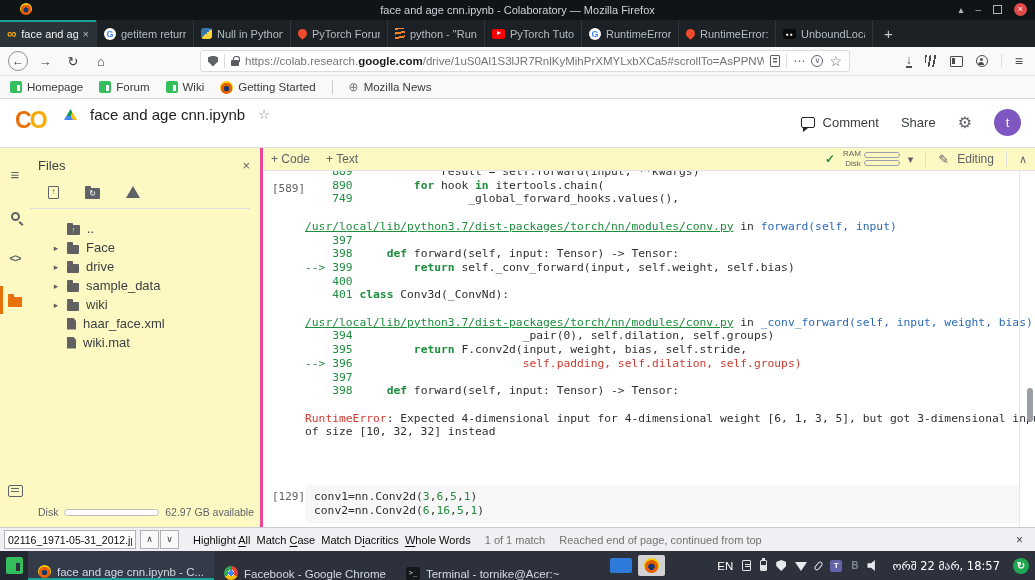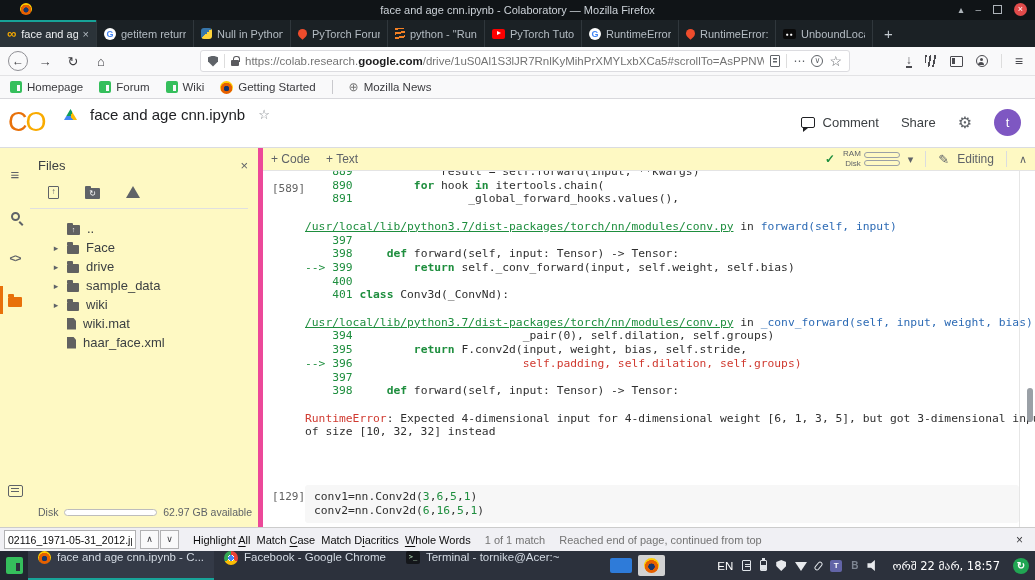--- a/index.html
+++ b/index.html
@@ -38,37 +38,37 @@
   .nav-right{margin-left:auto;display:flex;align-items:center;gap:13px;padding-right:4px}
 
   
   .bmbar{position:absolute;top:76px;left:0;right:0;height:23px;background:#f9f9fa;border-bottom:1px solid #d8d8dc;
     display:flex;align-items:center;gap:16px;padding:0 10px;font-size:11.5px;color:#3a3a3e}
   .bm{display:flex;align-items:flex-start;gap:5px}
   .bm-sep{width:1px;height:14px;background:#c9c9cd}
 
   
   .cheader{position:absolute;top:99px;left:0;right:0;height:49px;background:#fff;border-bottom:1px solid #dadce0}
-  .co-logo{position:absolute;left:8px;top:8px;font-size:27px;font-weight:400;letter-spacing:-2px;color:#e8710a}
+  .co-logo{position:absolute;left:15px;top:8px;font-size:23px;font-weight:700;letter-spacing:-2px;color:#e8710a}
   .co-logo span{color:#f9ab00}
   .title-row{position:absolute;left:64px;top:7px;display:flex;align-items:center;gap:13px;font-size:15px;color:#202124}
   .title-row .star{color:#80868b;font-size:13px}
   .menu-row{position:absolute;left:56px;top:29px;display:flex;align-items:center;gap:17px;font-size:12.5px;color:#3c4043}
   .saved-link{color:#80868b;text-decoration:underline;margin-left:8px}
   .cheader-right{position:absolute;right:14px;top:10px;display:flex;align-items:center;gap:22px;font-size:13px;color:#3c4043}
   .avatar{width:27px;height:27px;border-radius:50%;background:#7e57c2;color:#fff;font-size:13px;display:flex;align-items:center;justify-content:center}
 
   
   .content{position:absolute;top:148px;left:0;width:1035px;height:379px;display:flex}
   .strip{width:30px;flex:0 0 auto;display:flex;flex-direction:column;align-items:center;padding-top:16px;gap:22px;position:relative}
   .strip-item{width:30px;height:20px;display:flex;align-items:center;justify-content:center;position:relative}
   .strip-item.active::before{content:"";position:absolute;left:0;top:-4px;bottom:-4px;width:3px;background:#e8710a}
   .strip-bottom{position:absolute;bottom:30px;left:0;width:30px;display:flex;justify-content:center}
 
-  .files{width:233px;flex:0 0 auto;border-right:5px solid #ec4899;position:relative;font-size:13px;color:#3c4043}
+  .files{width:233px;flex:0 0 auto;border-right:3px solid #ec4899;position:relative;font-size:13px;color:#3c4043}
   .files-head{display:flex;align-items:center;padding:10px 10px 4px 8px}
   .files-head .fx{margin-left:auto;color:#5f6368;font-size:13px}
   .files-actions{display:flex;align-items:center;gap:26px;padding:8px 0 9px 18px;border-bottom:1px solid #e0e0e0;margin-right:10px}
   .tree{padding:10px 0 0 22px}
   .trow{display:flex;align-items:center;gap:7px;height:19px}
   .trow .caret{width:8px;color:#5f6368;font-size:9px;text-align:center}
   .disk-row{position:absolute;bottom:9px;left:8px;right:6px;display:flex;align-items:center;gap:6px;font-size:10.5px;color:#5f6368}
   .disk-bar{flex:1;height:7px;border:1px solid #bdbdbd;border-radius:4px;overflow:hidden;background:#fff}
   .disk-fill{height:100%;background:#9e9e9e}
 
@@ -112,21 +112,21 @@
   .fb-btn{width:19px;height:19px;border:1px solid #b1b1b3;background:#f9f9fa;font-size:9px;line-height:17px;text-align:center;color:#3b3b3f;margin-left:-7px}
   .fb-btn.first{margin-left:-4px}
   .ftoggle{margin-left:6px}
   .ftoggle u{text-underline-offset:2px}
   .fstat{color:#737373;margin-left:6px}
   .fclose{margin-left:auto;color:#3b3b3f;font-size:12px;padding-right:8px}
 
   
   .taskbar{position:absolute;top:551px;left:0;right:0;height:29px;background:#2c313c;display:flex;align-items:center;color:#e8eaed;font-size:11.5px}
   .tb-start{width:28px;height:29px;display:flex;align-items:center;justify-content:center;background:#222731}
-  .task{display:flex;align-items:flex-start;gap:6px;padding:0 10px;height:29px;max-width:245px;white-space:nowrap;overflow:hidden;color:#d3dae3}
+  .task{display:flex;align-items:flex-end;gap:6px;padding:0 10px;height:29px;max-width:245px;white-space:nowrap;overflow:hidden;color:#d3dae3}
   .task.active{border-bottom:2px solid #17a398;background:#343a47}
   .previews{display:flex;align-items:center;gap:6px;margin-left:auto}
   .tray{display:flex;align-items:center;gap:9px;margin-left:52px;padding-right:6px}
   .tray .lang{font-size:11.5px;color:#fff}
   .clock{font-family:"DejaVu Sans","Liberation Sans",sans-serif;font-size:11.5px;color:#fff;white-space:nowrap;margin:0 4px}
 
   
   .ic{display:inline-block;flex:0 0 auto}
   .ic-firefox{width:13px;height:13px;border-radius:50%;background:radial-gradient(circle at 50% 58%,#16366d 0 26%,#e66000 30% 56%,#ffcb00 60% 74%,#ff9500 77%)}
   .ic-firefox.big{width:15px;height:15px}
@@ -374,26 +374,26 @@
             <span>sample_data</span>
           </div>
           <div class="trow">
             <span class="caret">▸</span>
             <span class="folder sm" style="background: rgb(97, 97, 97);"></span>
             <span>wiki</span>
           </div>
           <div class="trow">
             <span class="caret"></span>
             <span class="ic-file"></span>
-            <span>wiki.mat</span>
+            <span>haar_face.xml</span>
           </div>
           <div class="trow">
             <span class="caret"></span>
             <span class="ic-file"></span>
-            <span>haar_face.xml</span>
+            <span>wiki.mat</span>
           </div>
         </div>
       <div class="disk-row">
         <span>Disk</span>
         <span class="disk-bar"><span class="disk-fill" id="disk-fill" style="width: 42%;"></span></span>
         <span>62.97 GB available</span>
       </div>
     </div>
 
     <div class="main">
@@ -419,21 +419,21 @@
           <span class="vsep"></span>
           <span class="chev">∧</span>
         </span>
       </div>
 
       <div class="nbout">
         <span class="cell-label">[589]</span>
         <div class="tbpre" id="tb-pre">
             <div class="tl"><span class="c-ln">    889</span><span class="c-p">             result = self.forward(input, **kwargs)</span></div>
             <div class="tl"><span class="c-ln">    890</span><span class="c-p">         </span><span class="c-kw">for</span><span class="c-p"> hook </span><span class="c-kw">in</span><span class="c-p"> itertools.chain(</span></div>
-            <div class="tl"><span class="c-ln">    891</span><span class="c-p">                 _global_forward_hooks.values(),</span></div>
+            <div class="tl"><span class="c-ln">    749</span><span class="c-p">                 _global_forward_hooks.values(),</span></div>
             <div class="tl"><span class="c-p"> </span></div>
             <div class="tl"><span class="c-path">/usr/local/lib/python3.7/dist-packages/torch/nn/modules/conv.py</span><span class="c-p"> in </span><span class="c-fn">forward(self, input)</span></div>
             <div class="tl"><span class="c-ln">    397</span><span class="c-p"> </span></div>
             <div class="tl"><span class="c-ln">    398</span><span class="c-p">     </span><span class="c-kw">def</span><span class="c-p"> forward(self, input: Tensor) -&gt; Tensor:</span></div>
             <div class="tl"><span class="c-arr">--&gt; 399</span><span class="c-p">         </span><span class="c-kw">return</span><span class="c-p"> self._conv_forward(input, self.weight, self.bias)</span></div>
             <div class="tl"><span class="c-ln">    400</span><span class="c-p"> </span></div>
             <div class="tl"><span class="c-ln">    401</span><span class="c-p"> </span><span class="c-kw">class</span><span class="c-p"> Conv3d(_ConvNd):</span></div>
             <div class="tl"><span class="c-p"> </span></div>
             <div class="tl"><span class="c-path">/usr/local/lib/python3.7/dist-packages/torch/nn/modules/conv.py</span><span class="c-p"> in </span><span class="c-fn">_conv_forward(self, input, weight, bias)</span></div>
             <div class="tl"><span class="c-ln">    394</span><span class="c-p">                         _pair(0), self.dilation, self.groups)</span></div>

